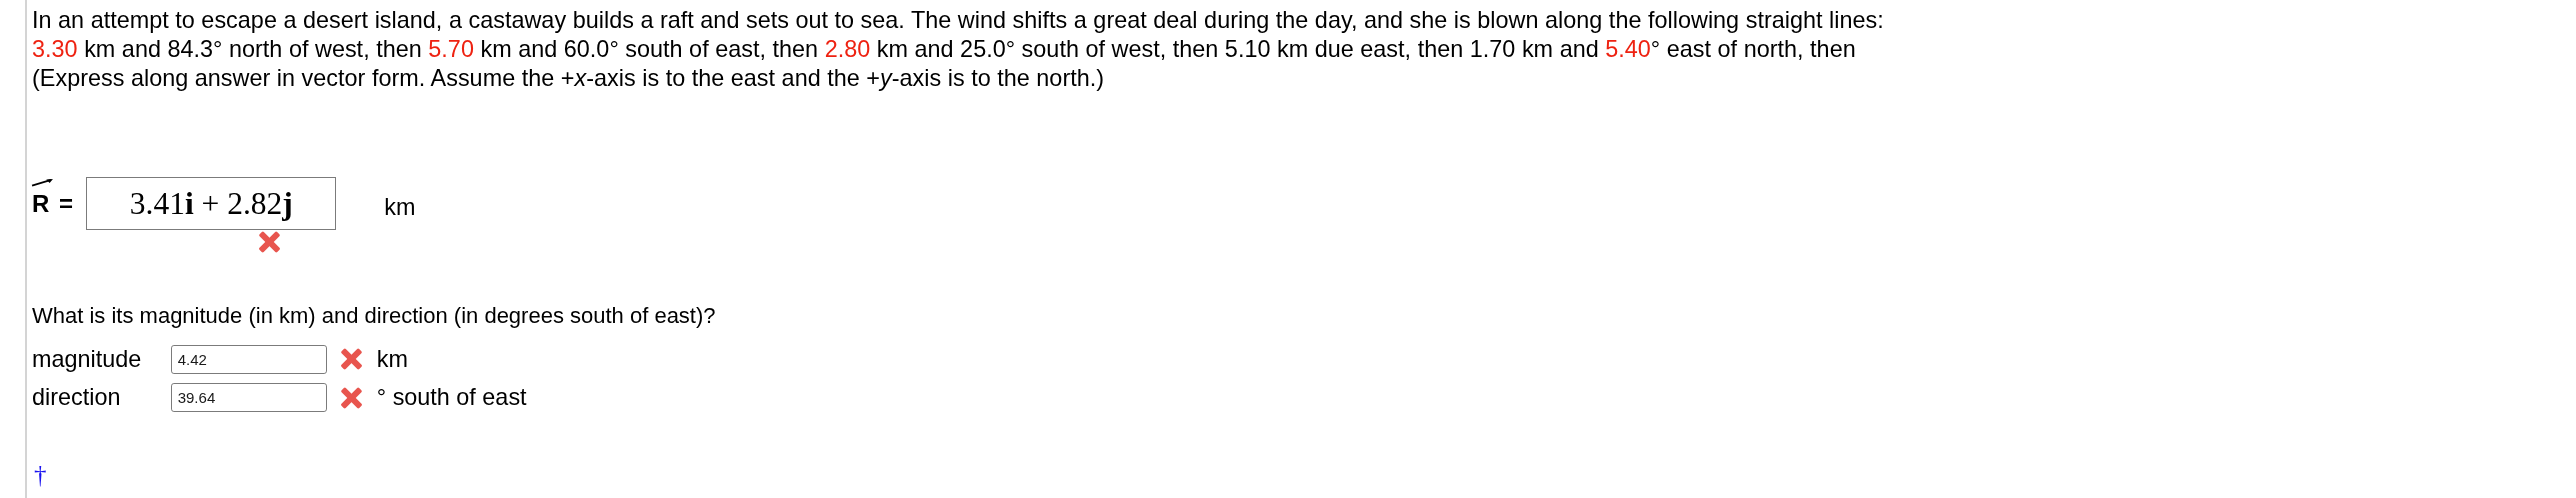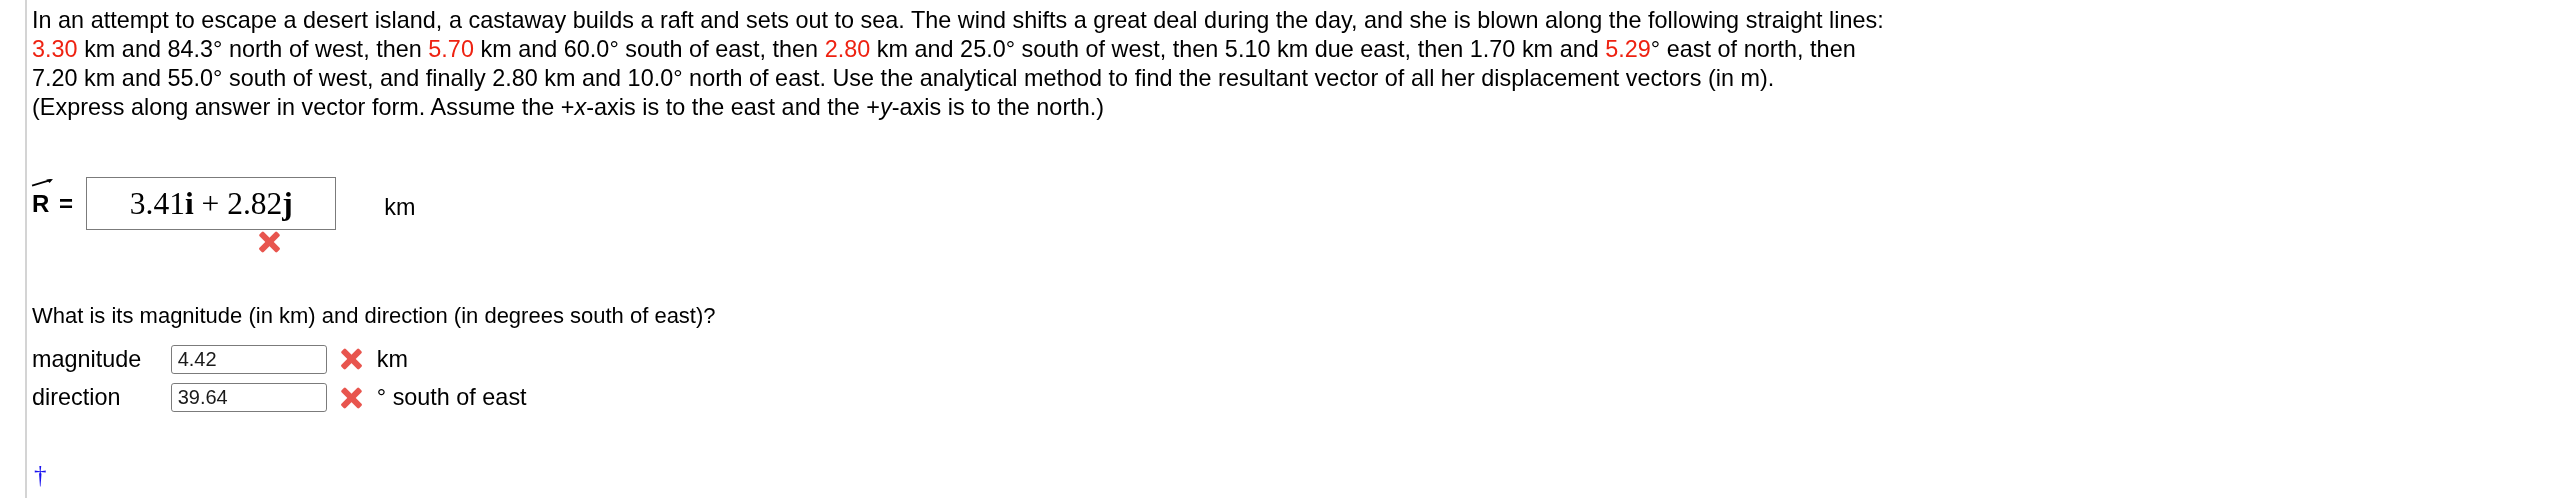--- a/index.html
+++ b/index.html
@@ -172,21 +172,21 @@
     white-space: nowrap;
   }
   .field-input {
     width: 156px;
     height: 29px;
     box-sizing: border-box;
     border: 1.4px solid #7b7b7b;
     border-radius: 2.9px;
     background: #ffffff;
     font-family: "Liberation Sans", sans-serif;
-    font-size: 20px;
+    font-size: 15px;
     color: #1a1a1a;
     padding: 0 5.7px;
     outline: none;
   }
   .field-x {
     margin-left: 11.4px;
   }
   .field-unit {
     font-size: 23.4px;
     margin-left: 13.4px;
@@ -206,22 +206,21 @@
 </head>
 <body>
 
 <div class="page">
 
   <div class="left-rule"></div>
 
   <div class="content">
     <div class="problem" id="problem-text">
         <span class="ln"><span>In an attempt to escape a desert island, a castaway builds a raft and sets out to sea. The wind shifts a great deal during the day, and she is blown along the following straight lines:</span></span>
-        <span class="ln"><span class="hl">3.30</span><span> km and 84.3° north of west, then </span><span class="hl">5.70</span><span> km and 60.0° south of east, then </span><span class="hl">2.80</span><span> km and 25.0° south of west, then 5.10 km due east, then 1.70 km and </span><span class="hl">5.29</span><span>° east of north, then</span></span>
-        <span class="ln"><span>7.20 km and 55.0° south of west, and finally 2.80 km and 10.0° north of east. Use the analytical method to find the resultant vector of all her displacement vectors (in m).</span></span>
+        <span class="ln"><span class="hl">3.30</span><span> km and 84.3° north of west, then </span><span class="hl">5.70</span><span> km and 60.0° south of east, then </span><span class="hl">2.80</span><span> km and 25.0° south of west, then 5.10 km due east, then 1.70 km and </span><span class="hl">5.40</span><span>° east of north, then</span></span>
         <span class="ln"><span>(Express along answer in vector form. Assume the +</span><span class="ital">x</span><span>-axis is to the east and the +</span><span class="ital">y</span><span>-axis is to the north.)</span></span>
       </div>
   </div>
 
   <div class="vector-row">
     <span class="vec-label">
       <span class="vec-R">
         <svg class="vec-arrow" viewBox="0 0 24 12">
           <line x1="1" y1="8" x2="21" y2="2" stroke="#000" stroke-width="2"></line>
           <polygon points="23,1 16,1.6 19.5,5.2" fill="#000"></polygon>

